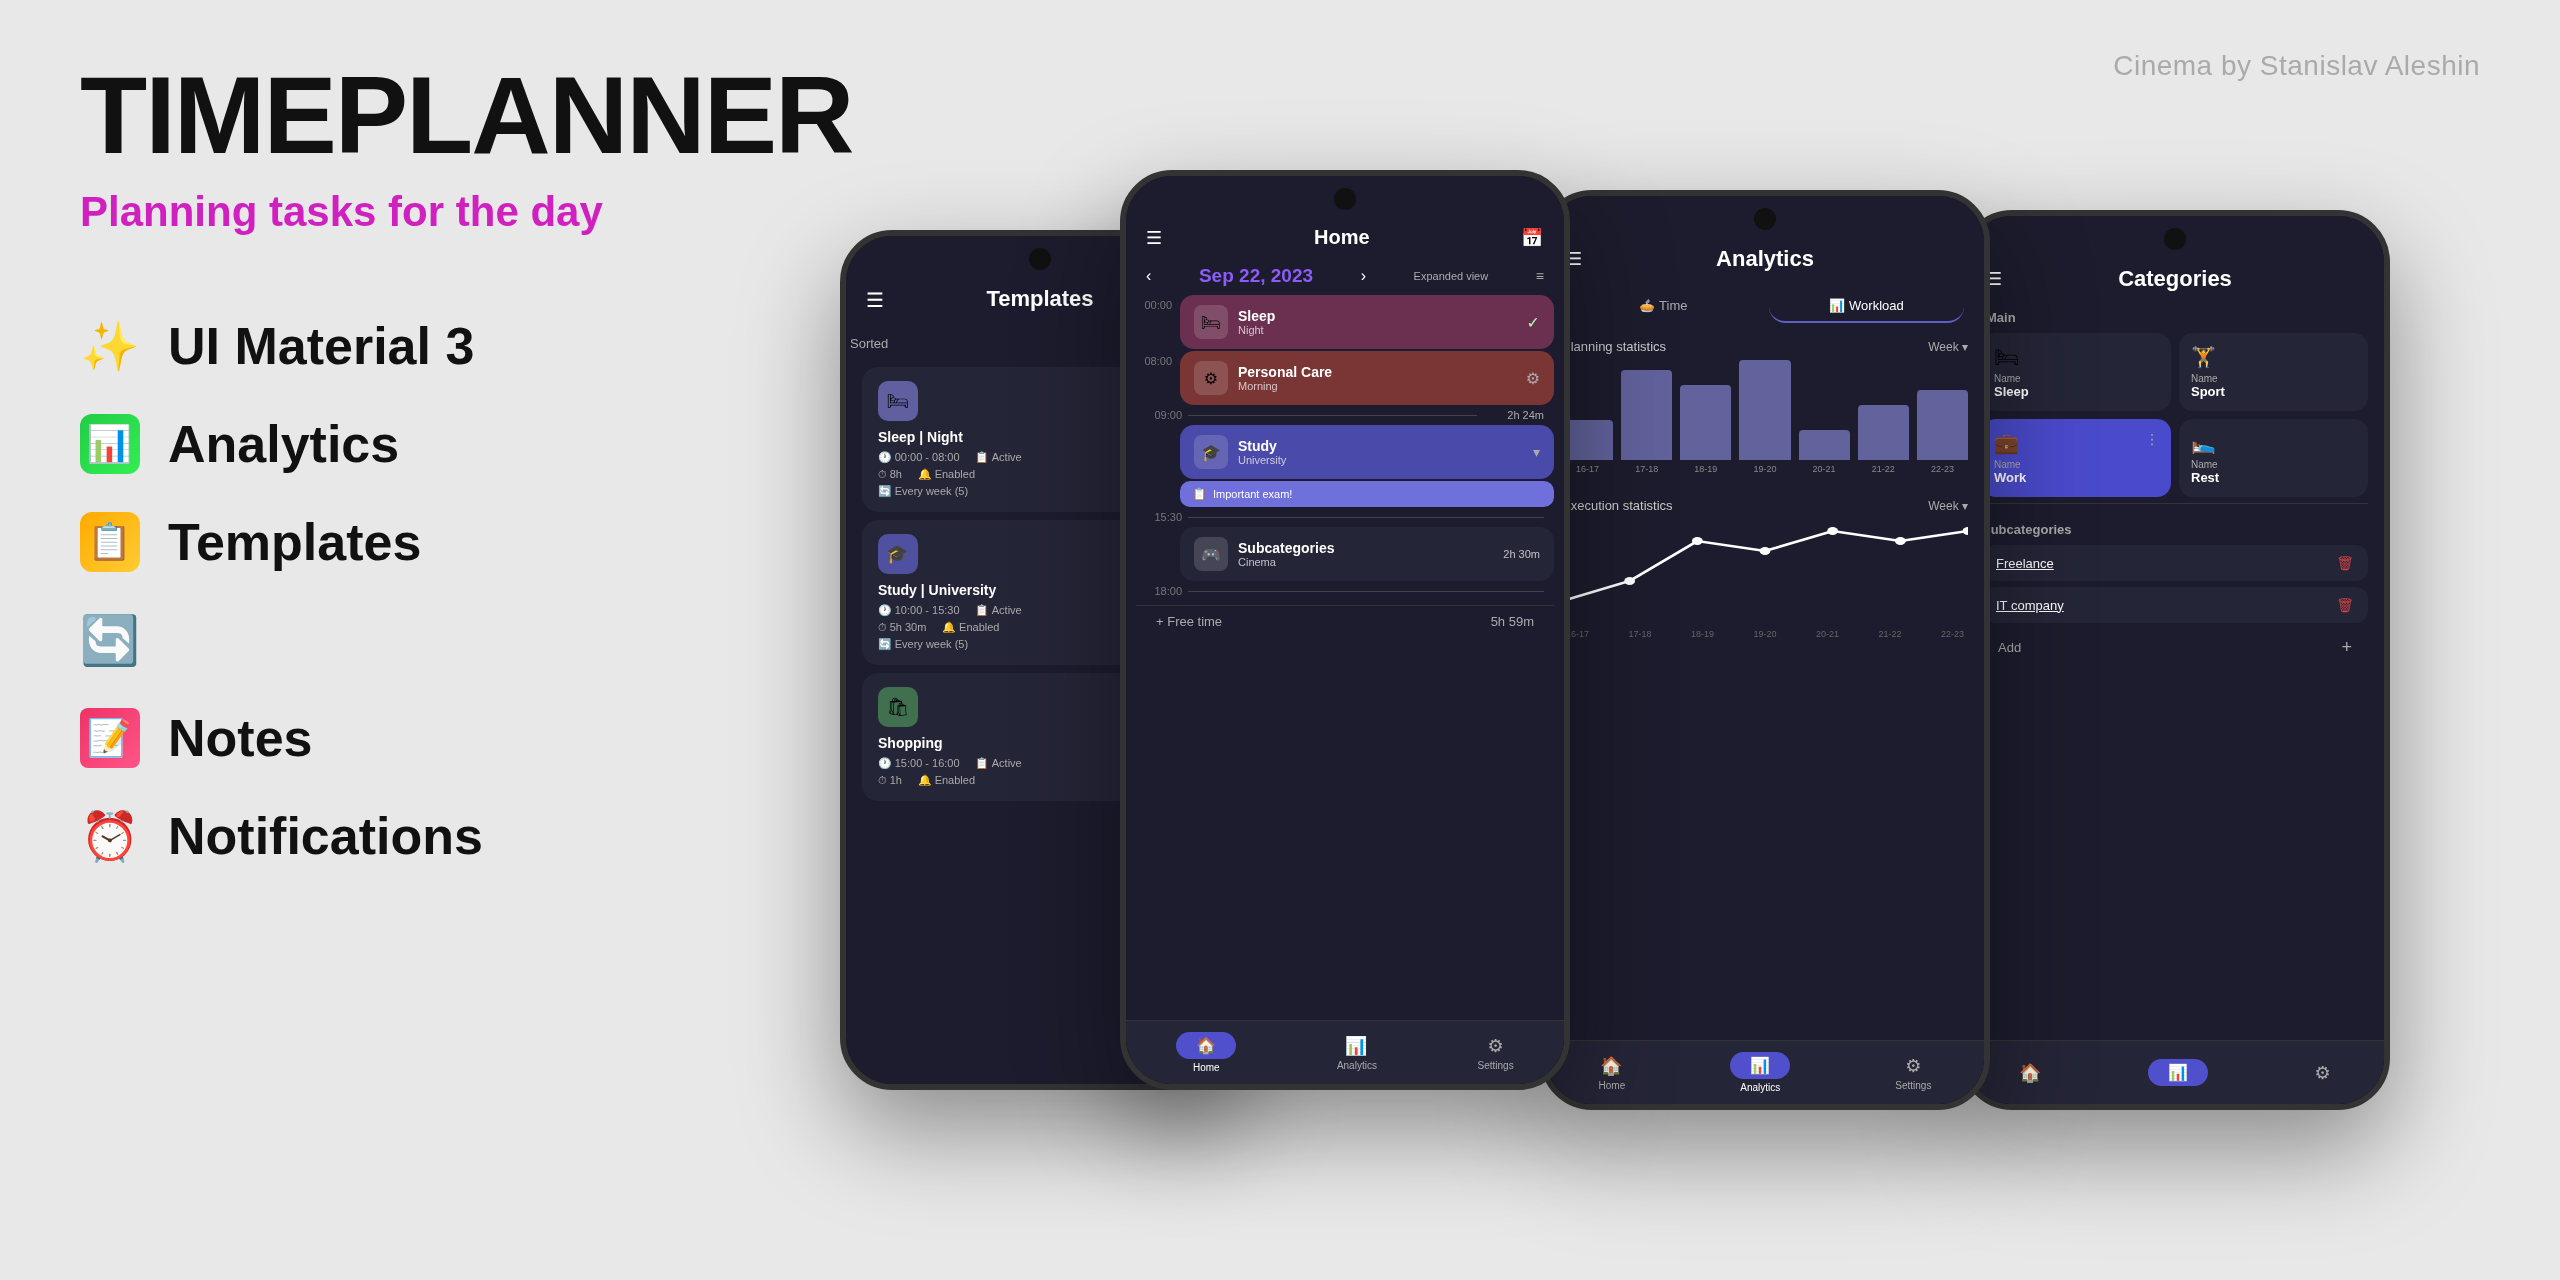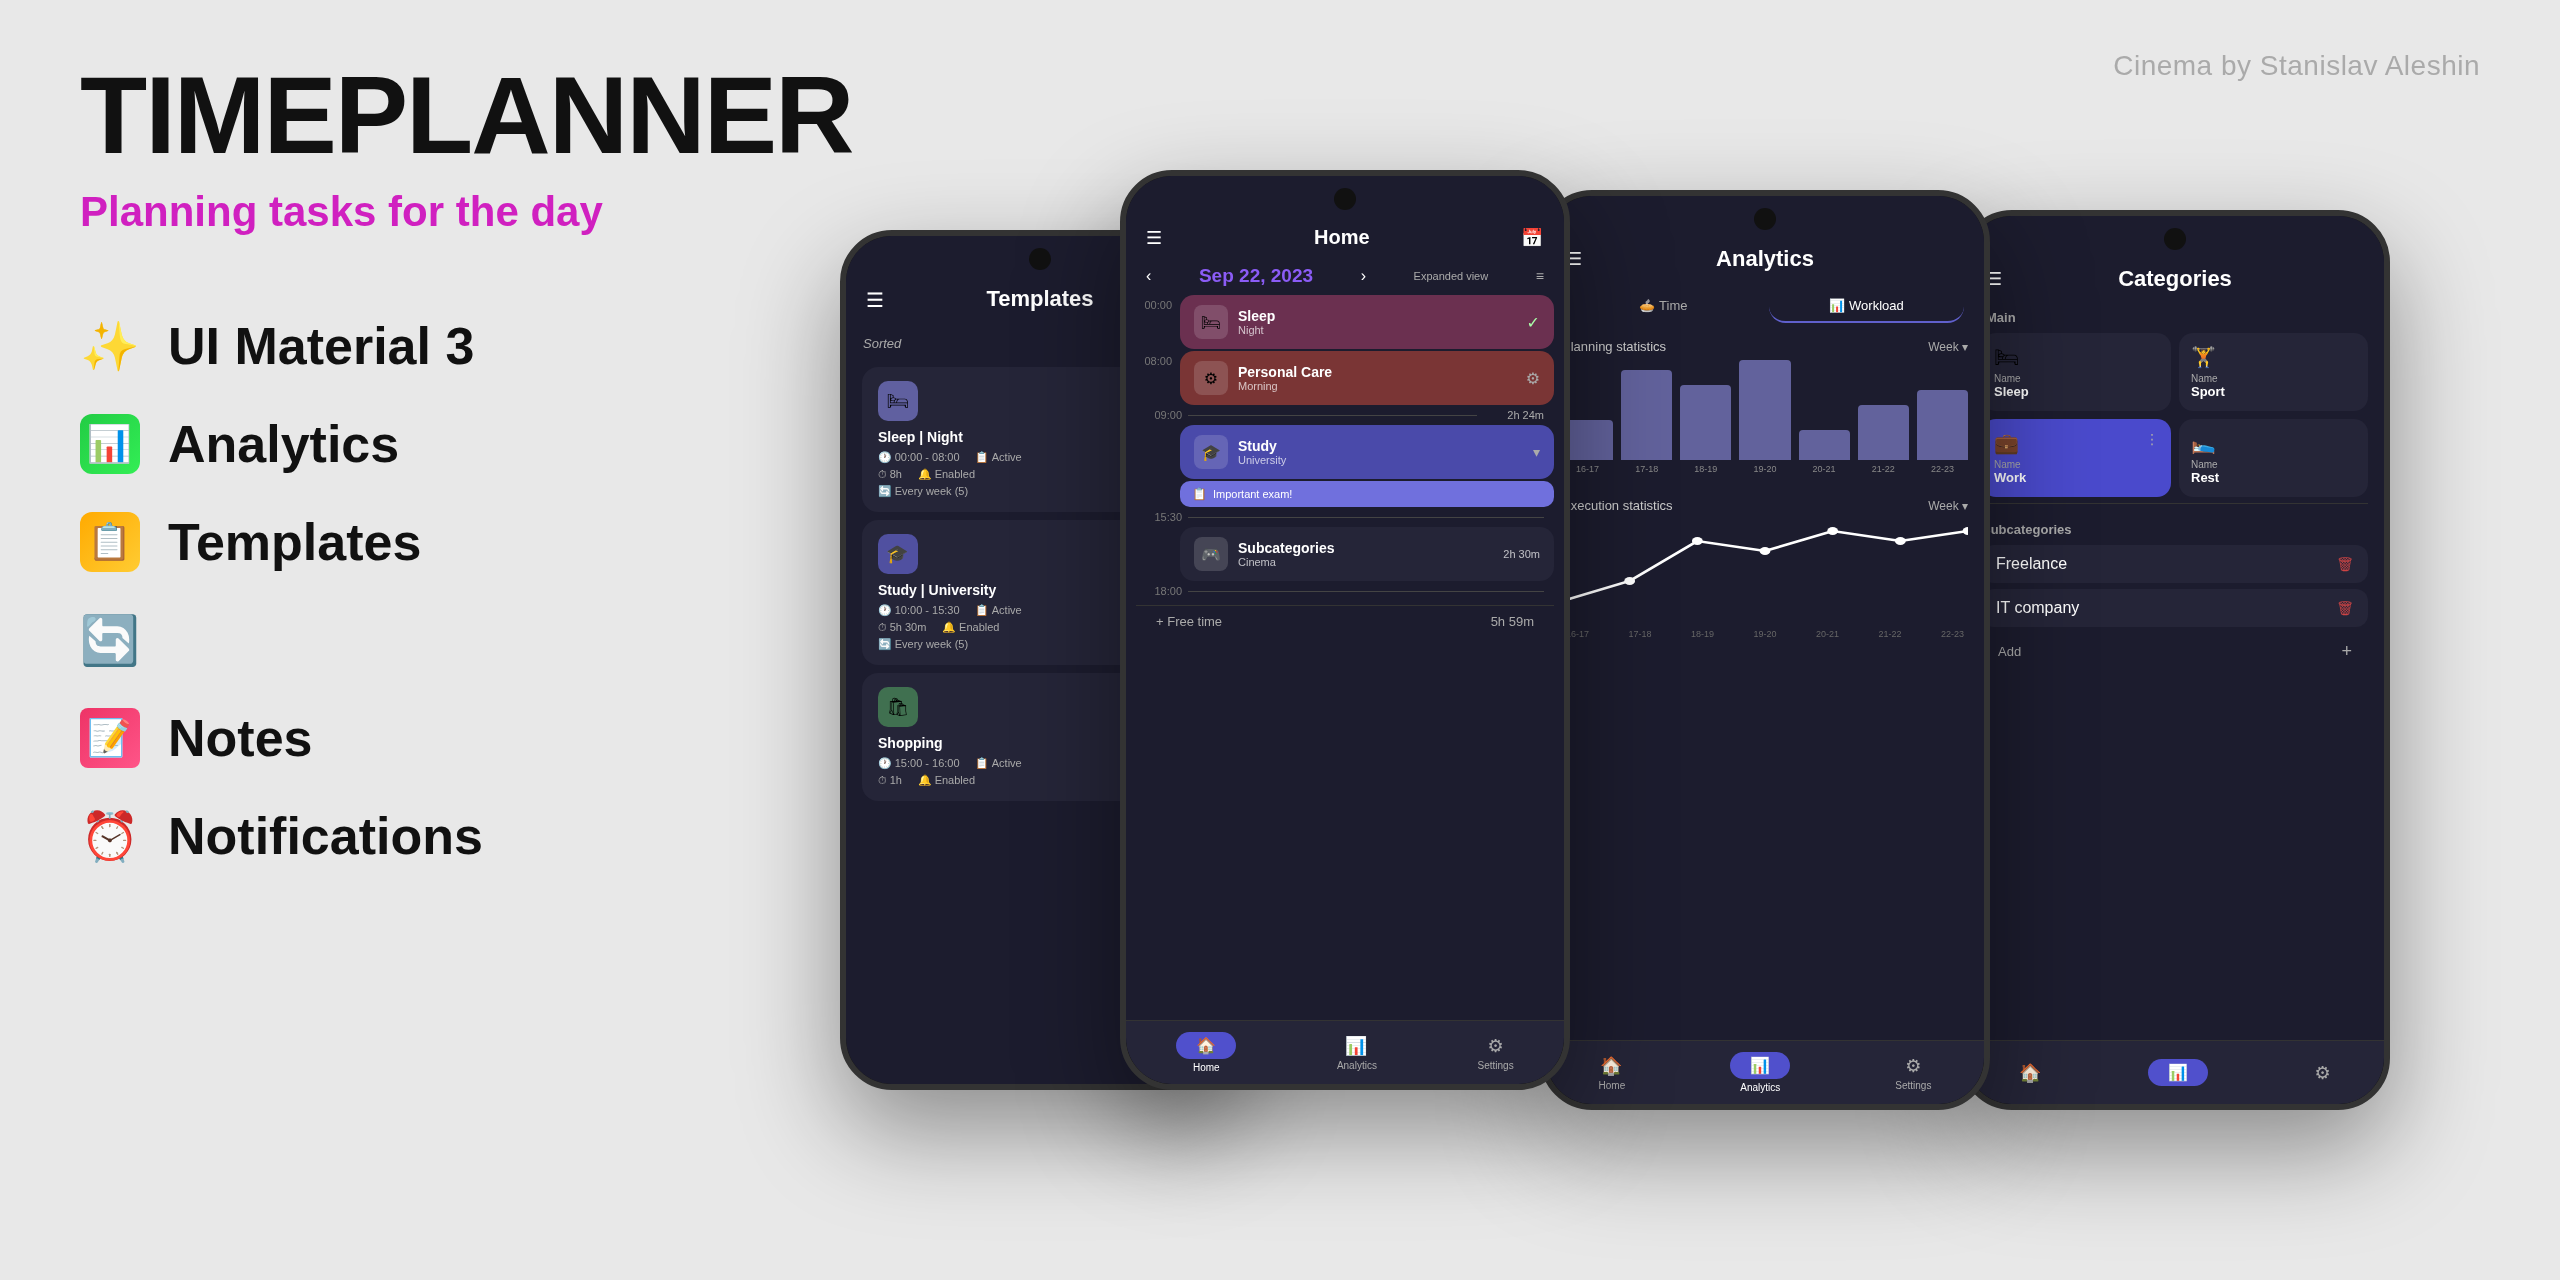--- a/index.html
+++ b/index.html
@@ -164,27 +164,26 @@
       font-size: 20px;
     }
 
     .templates-header h2 {
       font-size: 22px;
       font-weight: 700;
       color: #fff;
     }
 
     .templates-sorted-bar {
-      padding: 8px 17px;
+      padding: 8px 4px;
       display: flex;
       justify-content: space-between;
       align-items: flex-end;
       font-size: 13px;
       color: #aaa;
-      font-style: italic;
     }
 
     .template-item {
       margin: 8px 16px;
       background: #252538;
       border-radius: 16px;
       padding: 14px 16px;
     }
 
     .template-item-icon {
@@ -552,22 +551,23 @@
       background: #252538;
       border-radius: 12px;
       padding: 10px 14px;
       display: flex;
       justify-content: space-between;
       align-items: center;
       margin-bottom: 6px;
     }
 
     .subcategory-name {
-      font-size: 16px;
-      color: #fff;
+      font-size: 13px;
+      color: #fff;
+      text-decoration: underline;
     }
 
     .delete-icon {
       color: #cc4444;
       font-size: 14px;
     }
 
     .add-row {
       display: flex;
       justify-content: space-between;

